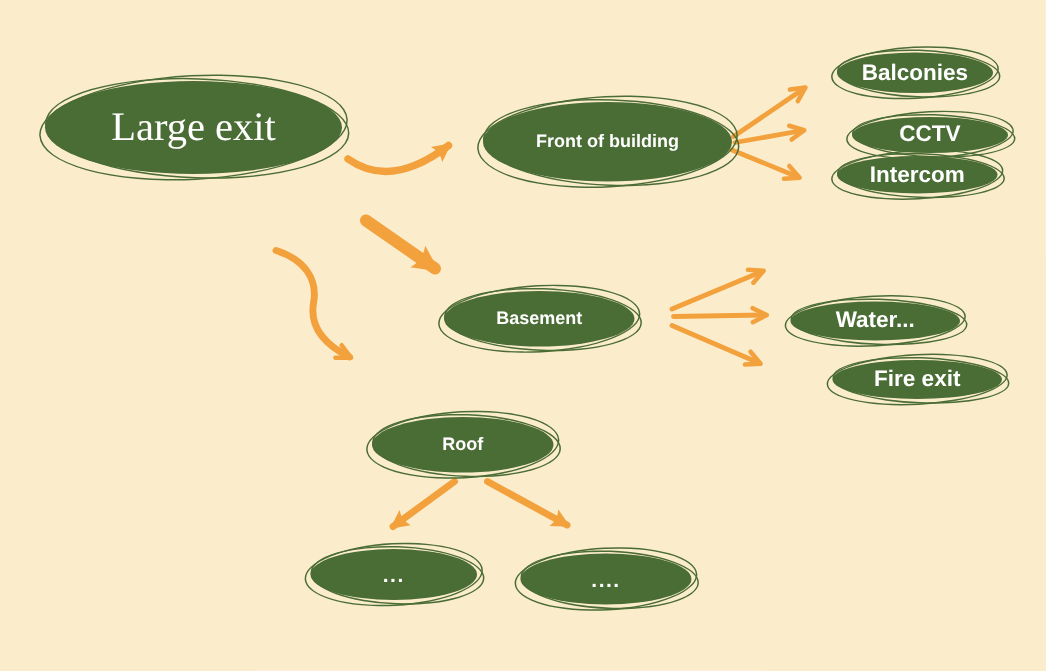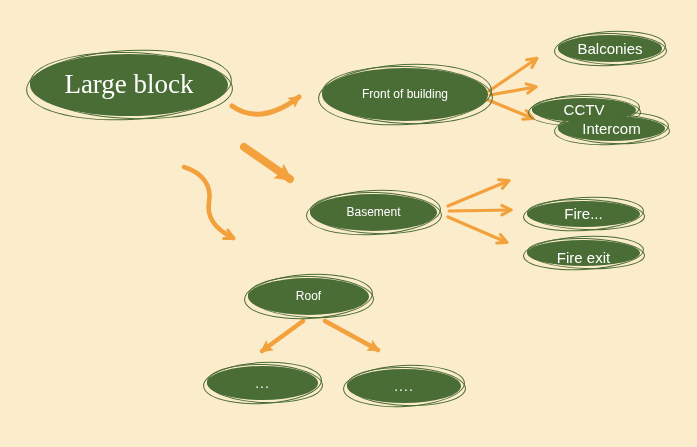--- a/index.html
+++ b/index.html
@@ -15,21 +15,21 @@
   .arrow{stroke:var(--orange);fill:none;stroke-linecap:round;}
   .arrow.thin{stroke-width:3.2px;}
   .arrow.mid{stroke-width:4.6px;}
   .arrow.curve{stroke-width:5px;}
   .arrow.thick{stroke-width:8px;}
   .head-open-path{stroke:var(--orange);fill:none;stroke-width:2.6px;stroke-linecap:round;stroke-linejoin:round;}
   .head-fill-path{fill:var(--orange);}
   .node{
     position:absolute;background:var(--green);border-radius:50%;
     display:flex;align-items:center;justify-content:center;text-align:center;
-    color:var(--text);font-weight:normal;cursor:pointer;
+    color:var(--text);font-weight:bold;cursor:pointer;
   }
   
   .node::before{
     content:"";position:absolute;inset:-4px;border:1.6px solid var(--green);
     border-radius:50%;transform:rotate(-3deg);pointer-events:none;
   }
   .node::after{
     content:"";position:absolute;inset:-2.5px;border:1.3px solid var(--green);
     border-radius:50%;transform:rotate(2deg) translateX(2px);pointer-events:none;
   }
@@ -69,49 +69,49 @@
 
     <path class="arrow thin" d="M448,206 L508,181" marker-end="url(#headOpen)"></path>
     <path class="arrow thin" d="M449,211 L510,210" marker-end="url(#headOpen)"></path>
     <path class="arrow thin" d="M448,217 L506,242" marker-end="url(#headOpen)"></path>
 
     <path class="arrow mid" d="M303,321 L262,351" marker-end="url(#headFill)"></path>
     <path class="arrow mid" d="M325,321 L378,350" marker-end="url(#headFill)"></path>
   </svg>
 
   <div class="node root-node" style="left:30px;top:54px;width:198px;height:62px;">
-    <span class="lbl">Large block</span>
+    <span class="lbl">Large exit</span>
   </div>
 
   <div class="node branch-node" style="left:322px;top:68px;width:166px;height:53px;">
     <span class="lbl" style="max-width:100px;">Front of building</span>
   </div>
 
   <div class="node leaf-node" style="left:558px;top:35px;width:104px;height:27px;">
     <span class="lbl">Balconies</span>
   </div>
 
-  <div class="node leaf-node" style="left:532px;top:78px;width:104px;height:24px;margin-top:20px;">
+  <div class="node leaf-node" style="left:568px;top:78px;width:104px;height:24px;">
     <span class="lbl">CCTV</span>
   </div>
 
-  <div class="node leaf-node" style="left:558px;top:116px;width:107px;height:25px;">
+  <div class="node leaf-node" style="left:558px;top:104px;width:107px;height:25px;">
     <span class="lbl">Intercom</span>
   </div>
 
-  <div class="node branch-node" style="left:310px;top:194px;width:127px;height:37px;">
+  <div class="node branch-node" style="left:296px;top:194px;width:127px;height:37px;">
     <span class="lbl">Basement</span>
   </div>
 
 
   <div class="node leaf-node" style="left:527px;top:201px;width:113px;height:26px;">
-    <span class="lbl">Fire...</span>
+    <span class="lbl">Water...</span>
   </div>
 
-  <div class="node leaf-node" style="left:527px;top:240px;width:113px;height:26px;align-items:flex-end;">
+  <div class="node leaf-node" style="left:555px;top:240px;width:113px;height:26px;">
     <span class="lbl">Fire exit</span>
   </div>
 
   <div class="node branch-node" style="left:248px;top:278px;width:121px;height:37px;">
     <span class="lbl">Roof</span>
   </div>
 
   <div class="node dots-node" style="left:207px;top:366px;width:111px;height:34px;">
     <span class="lbl">...</span>
   </div>

